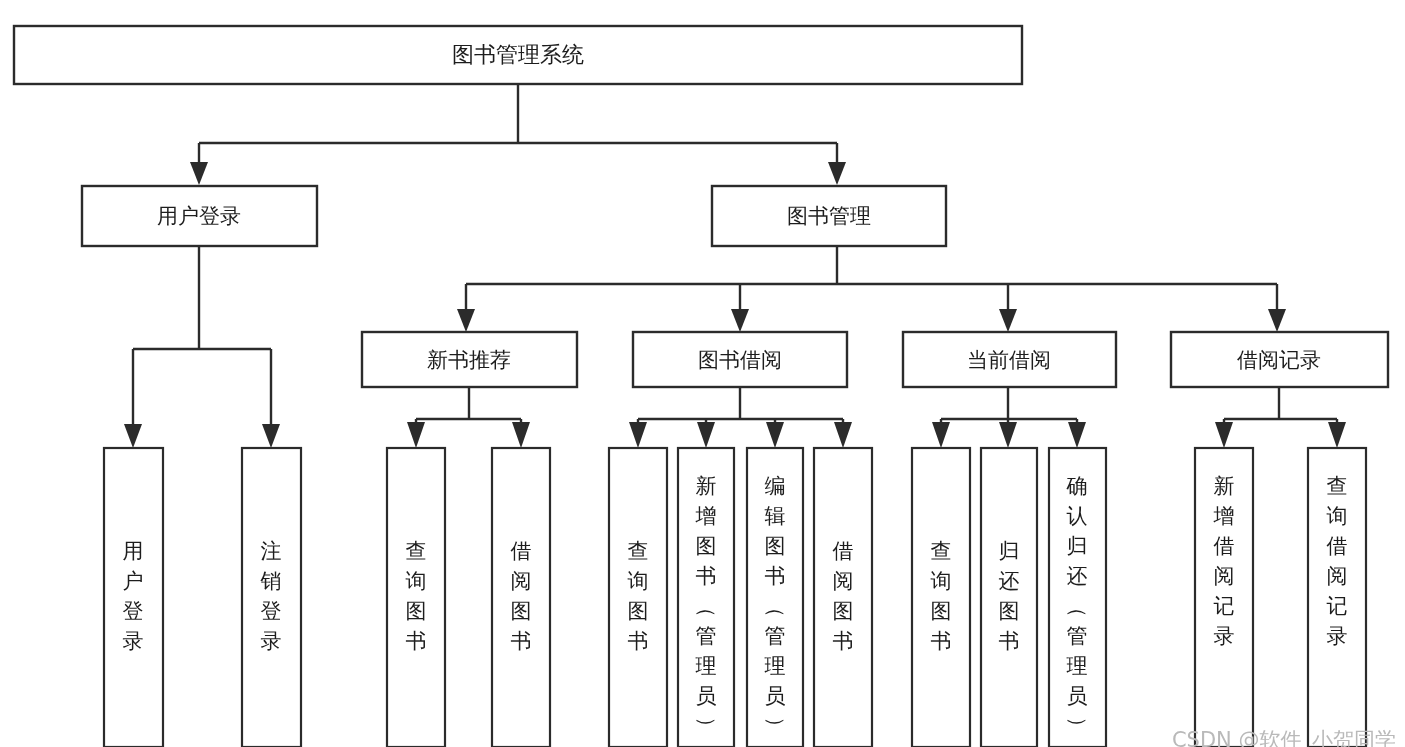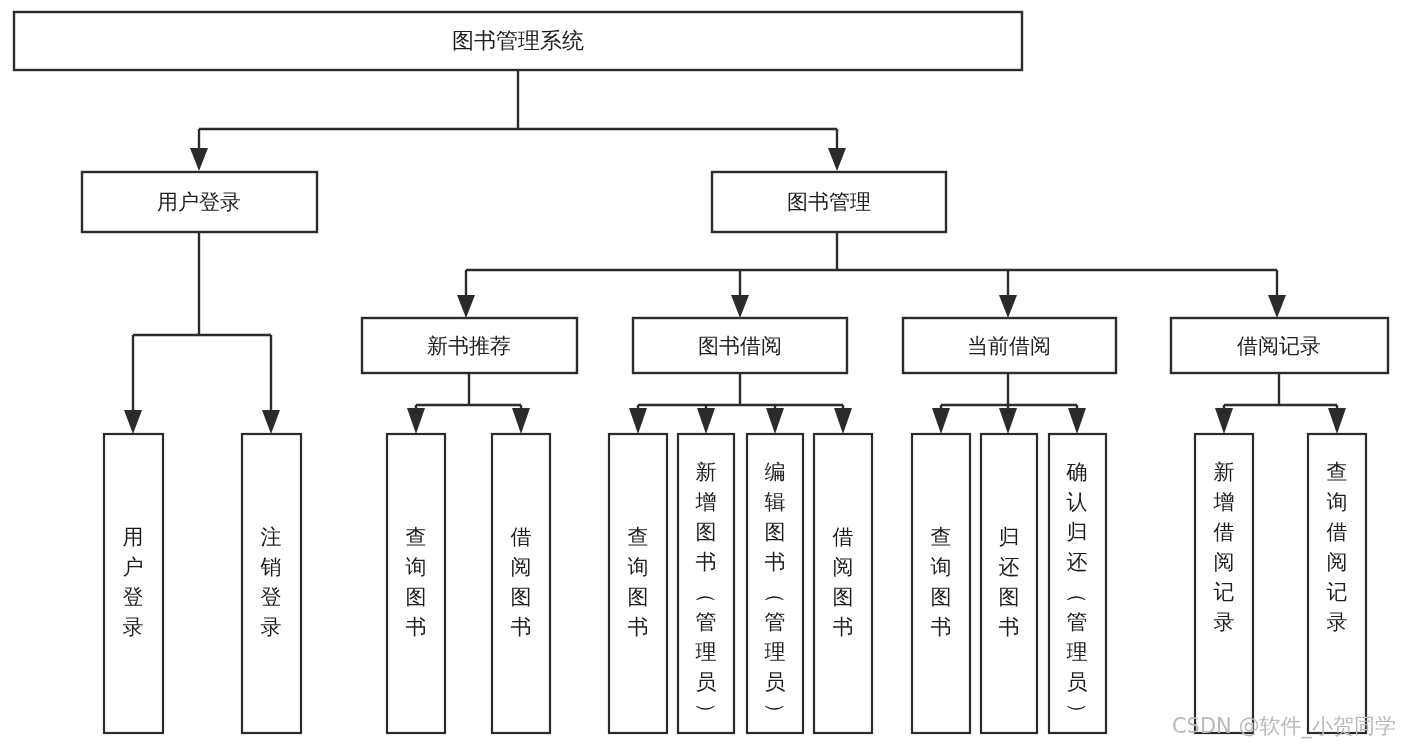--- a/index.html
+++ b/index.html
@@ -11,21 +11,21 @@
   body {
     width: 1405px;
     height: 747px;
     font-family: "DejaVu Sans", "Liberation Sans", sans-serif;
     overflow: hidden;
     position: relative;
   }
   #diagram-root {
     position: absolute;
     left: 0;
-    top: 0;
+    top: 14px;
     width: 1405px;
     height: 629px;
   }
   svg.flow {
     display: block;
     width: 1405px;
     height: 747px;
   }
   .node-rect {
     fill: #ffffff;

